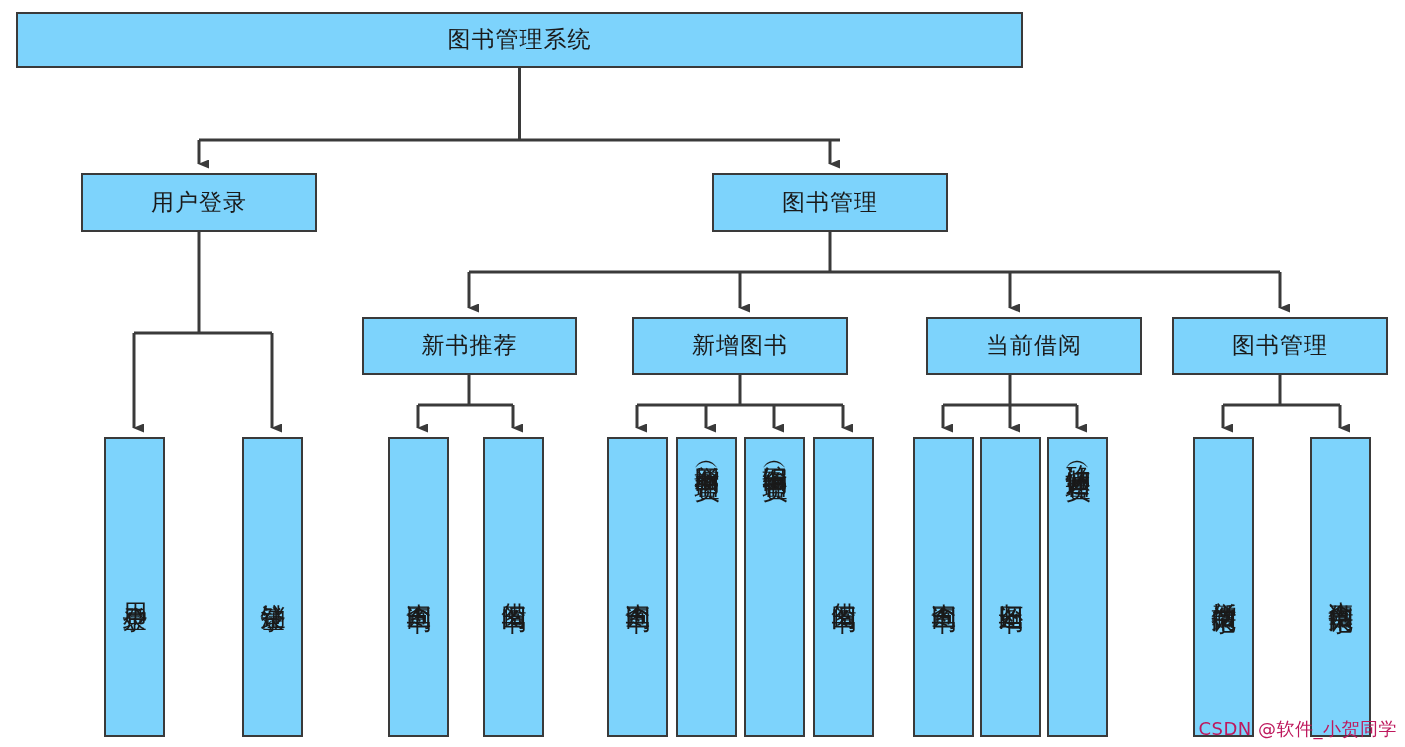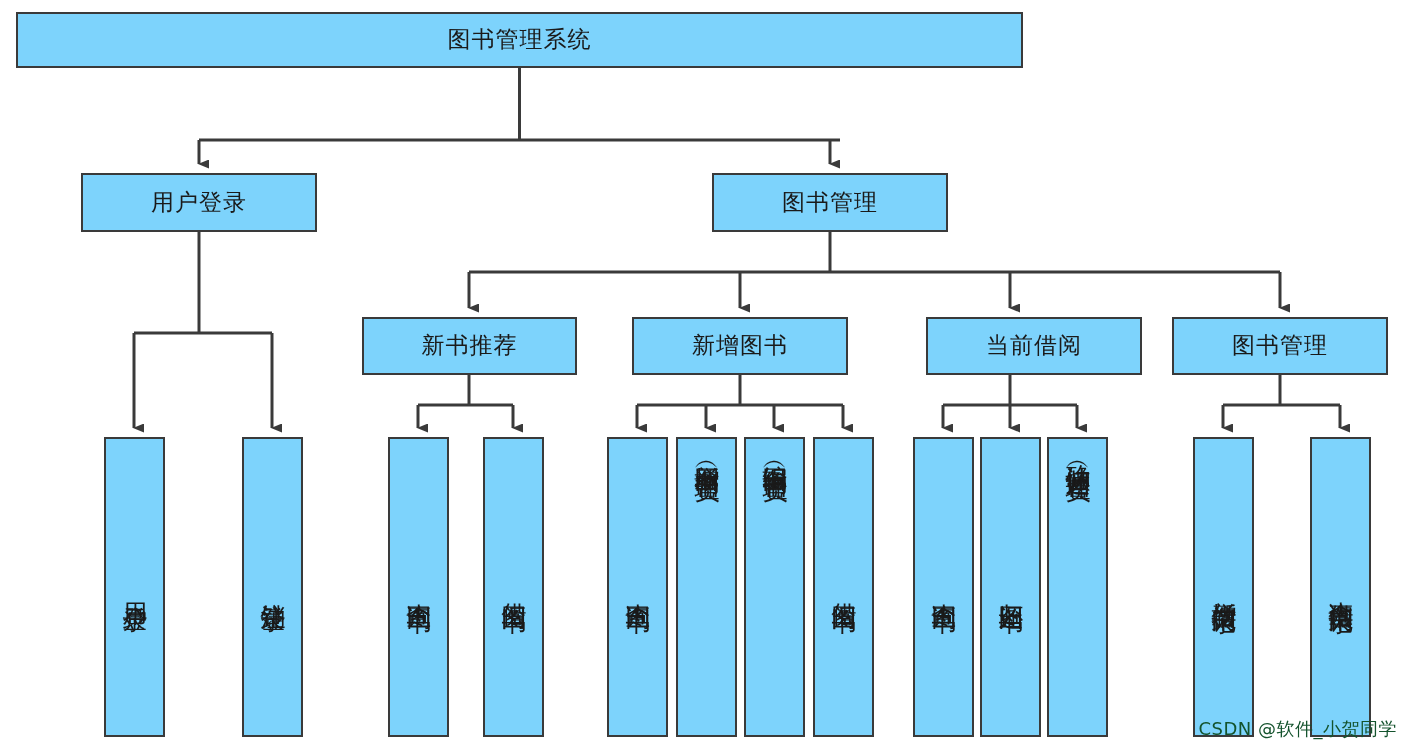--- a/index.html
+++ b/index.html
@@ -58,21 +58,21 @@
   }
   .node-v.center-v {
     align-items: center;
     padding-top: 0;
   }
   .watermark {
     position: absolute;
     right: 8px;
     bottom: 6px;
     font-size: 18px;
-    color: #14532d;
+    color: #be185d;
     letter-spacing: 0.5px;
     white-space: nowrap;
     font-family: "DejaVu Sans", "Liberation Sans", sans-serif;
   }
 </style>
 </head>
 <body>
 
 <div id="diagram-root">
 

